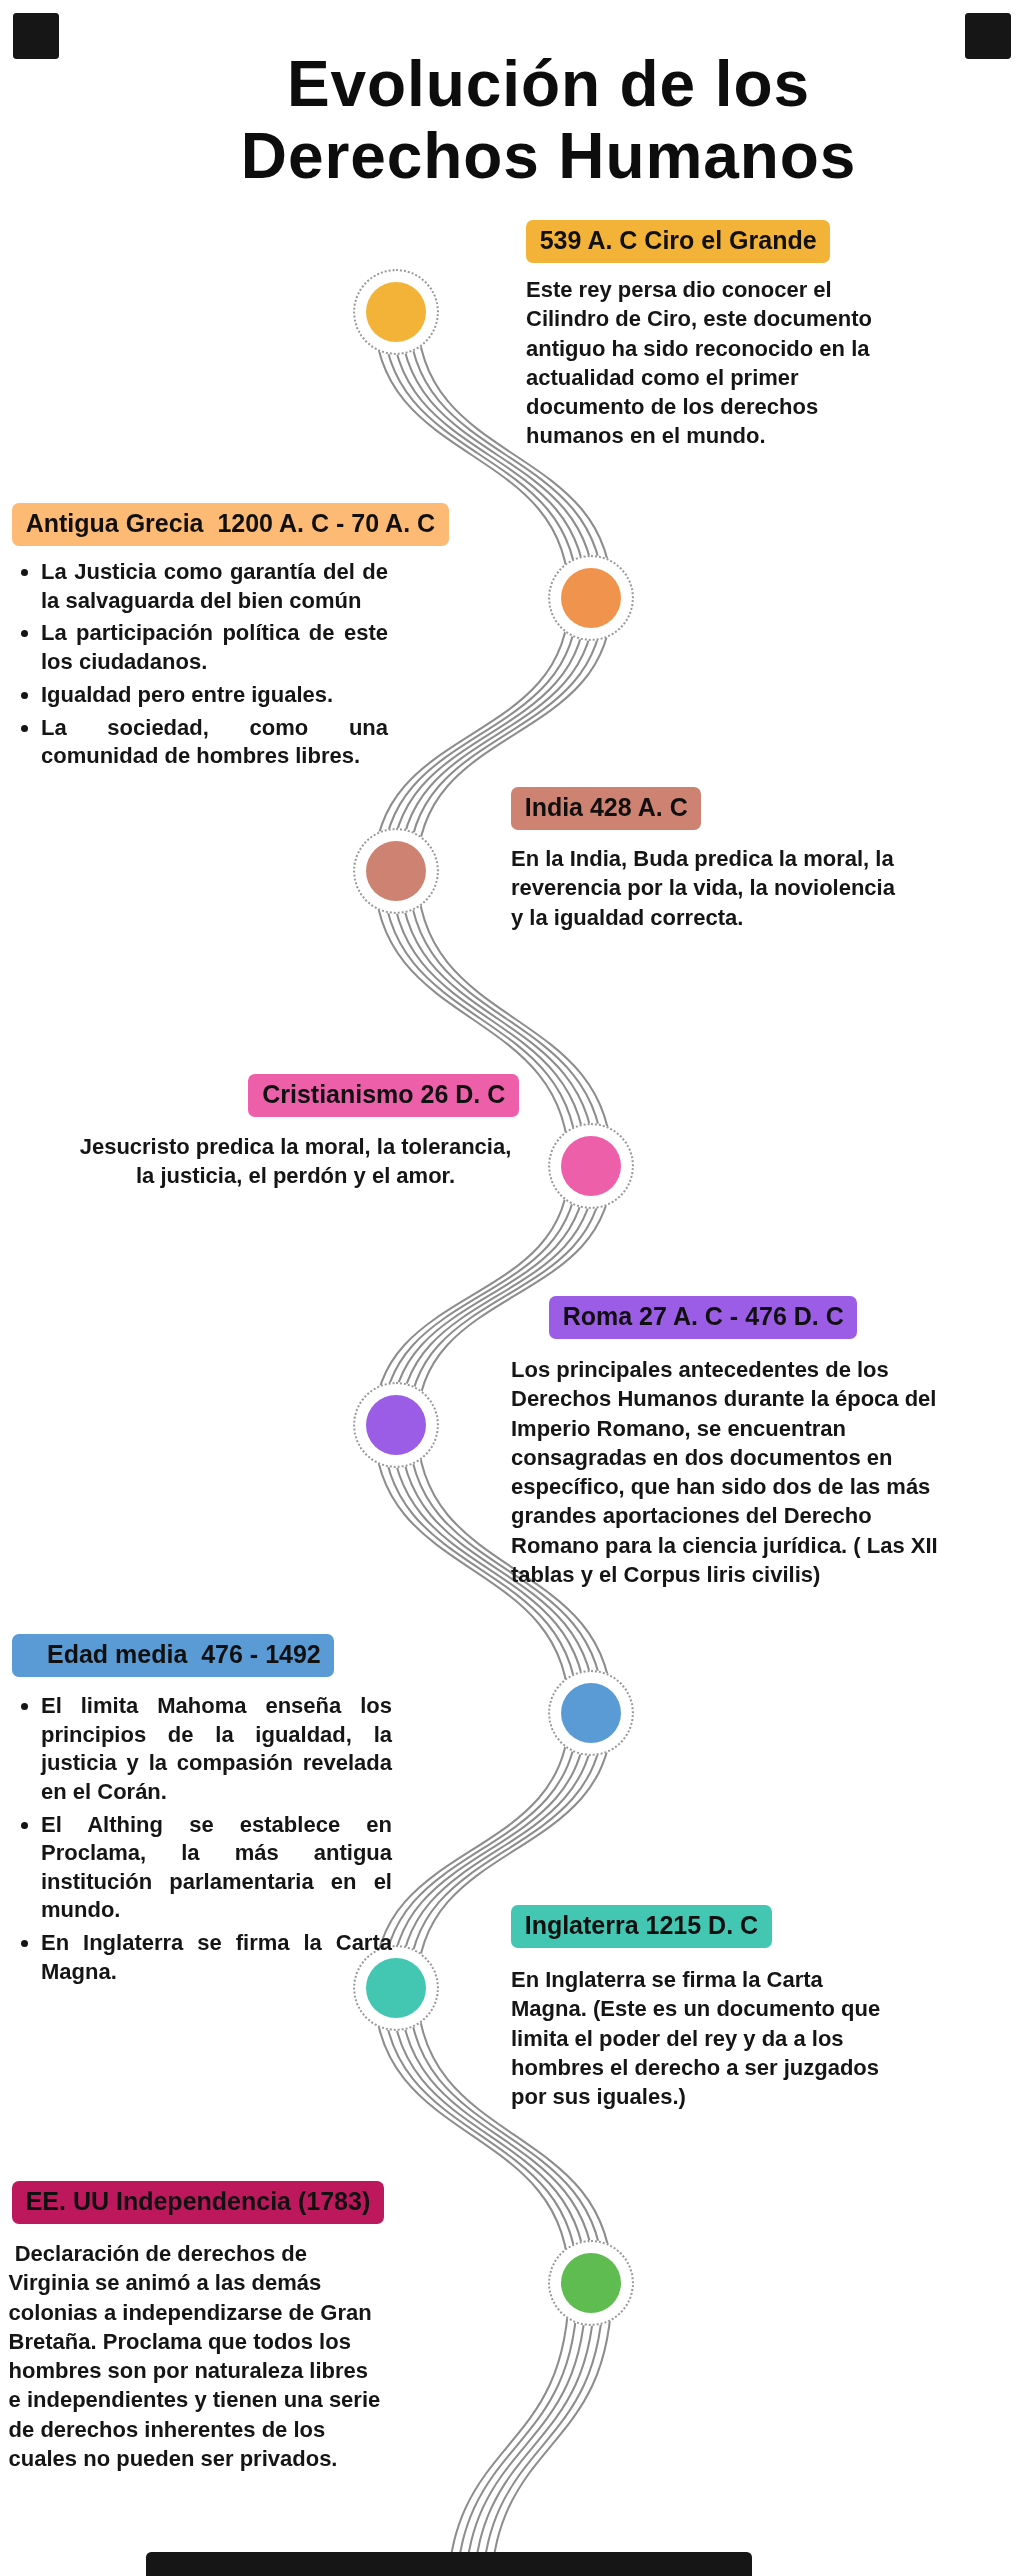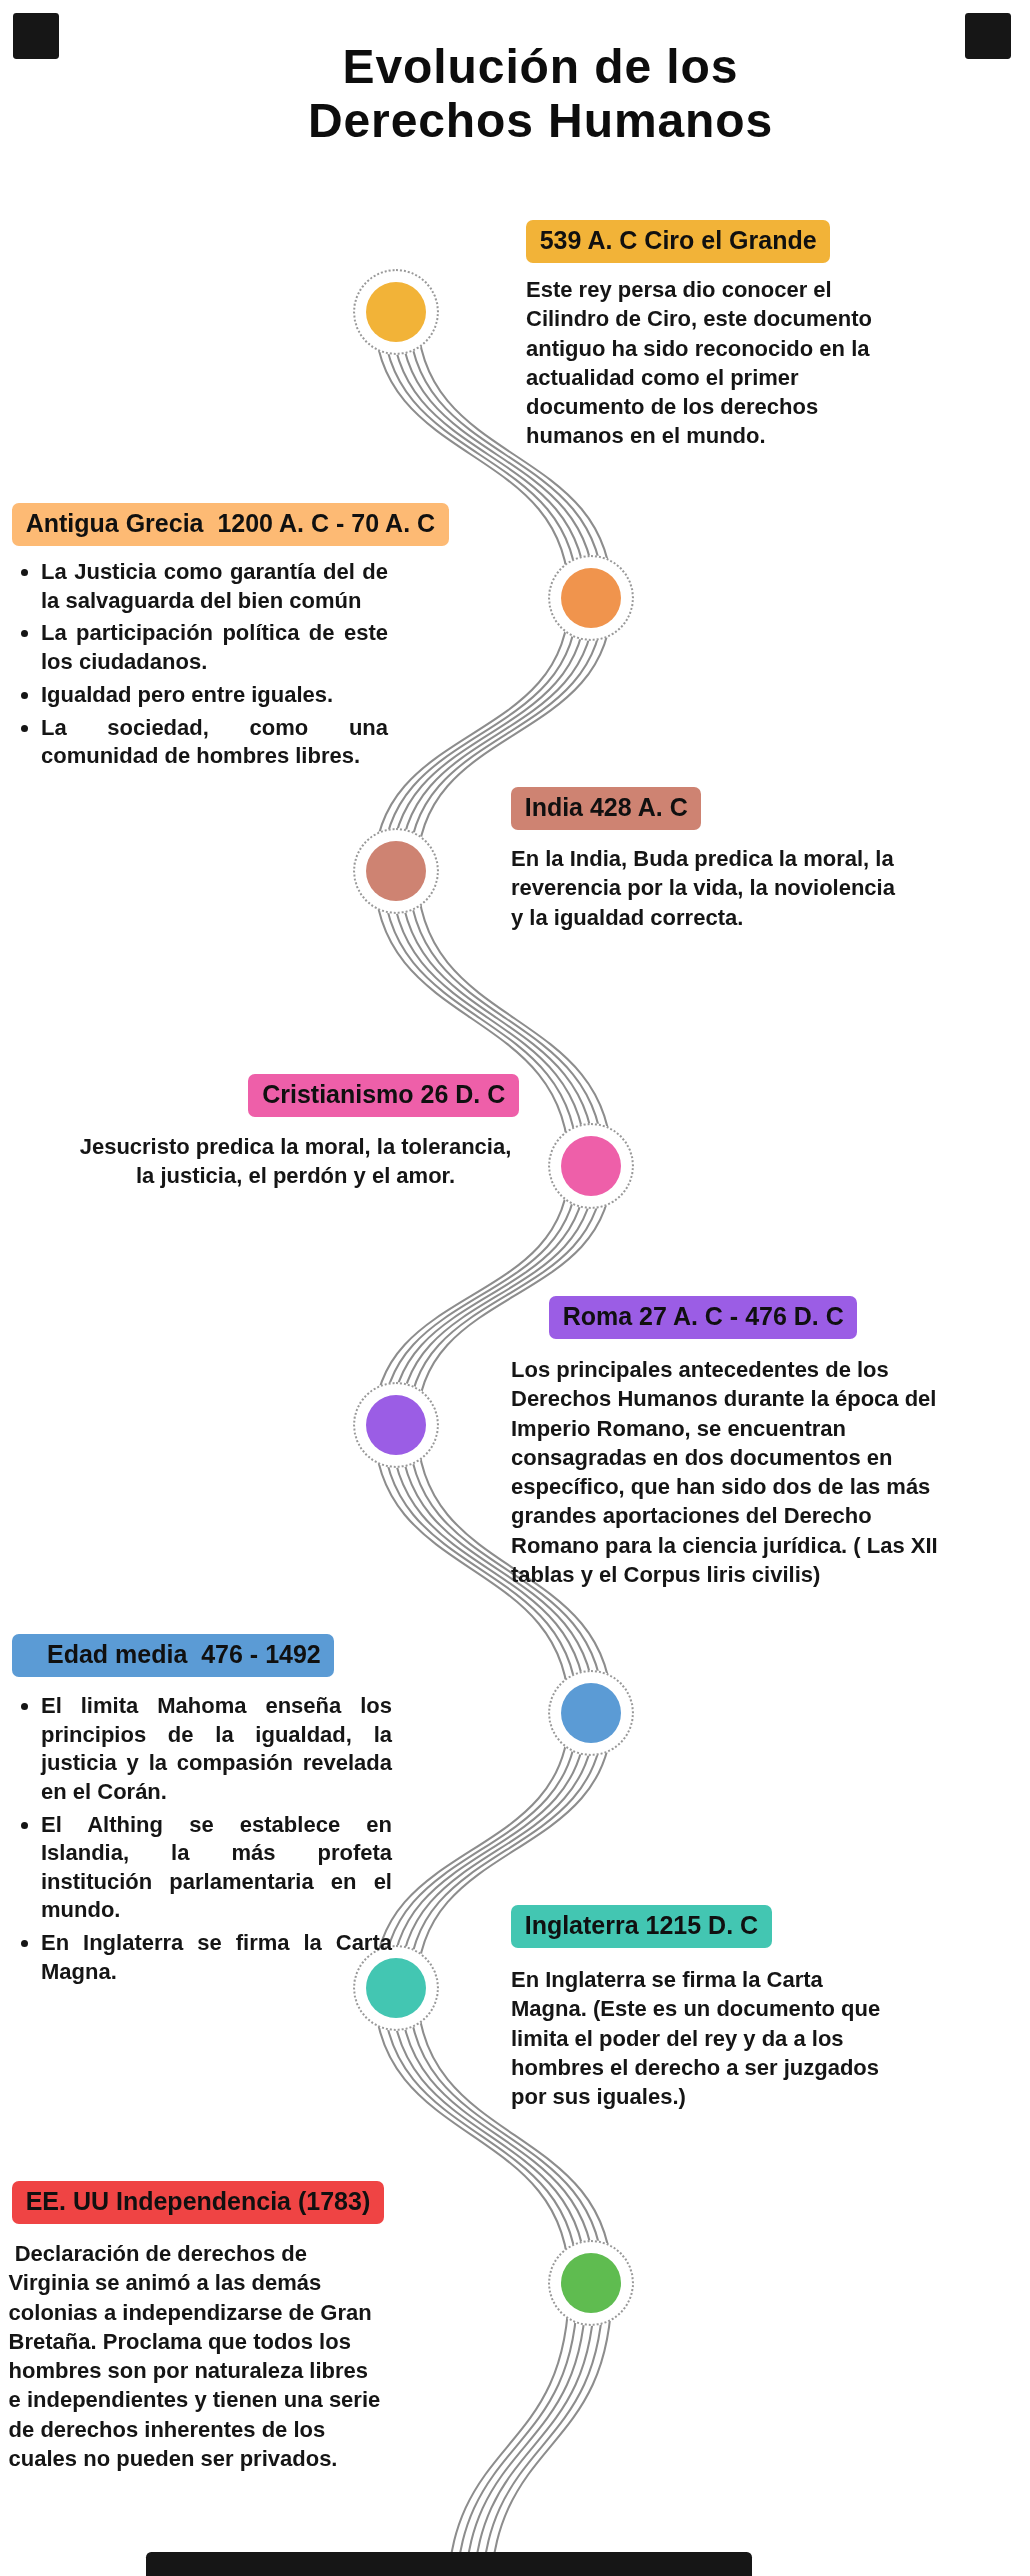--- a/index.html
+++ b/index.html
@@ -18,22 +18,22 @@
 
   .corner-square {
     position: absolute; width: 46px; height: 46px;
     background: #161616; border-radius: 3.4px; z-index: 3;
   }
   .tl { left: 13px; top: 13px; }
   .tr { left: 965px; top: 13px; }
 
   .title {
     position: absolute; left: 64px; top: 36px; width: 945px;
-    margin: 4px; text-align: center;
-    font-size: 48px; line-height: 1.13; font-weight: 700;
+    margin: 12px; text-align: center;
+    font-size: 64px; line-height: 1.13; font-weight: 700;
     letter-spacing: 0.9px; color: #0d0d0d; z-index: 3;
   }
 
   .node {
     position: absolute; width: 86px; height: 86px;
     border: 2.6px dotted #999999; border-radius: 50%;
     background: #ffffff; z-index: 2;
     display: flex; align-items: center; justify-content: center;
   }
   .dot { width: 60px; height: 60px; border-radius: 50%; }
@@ -191,26 +191,26 @@
 
   <div class="badge b4" style="background-color: rgb(238, 95, 169);">Cristianismo 26 D. C</div>
   <p class="desc d4">Jesucristo predica la moral, la tolerancia, la justicia, el perdón y el amor.</p>
 
   <div class="badge b5" style="background-color: rgb(155, 93, 229);">Roma 27 A. C - 476 D. C</div>
   <p class="desc d5">Los principales antecedentes de los Derechos Humanos durante la época del Imperio Romano, se encuentran consagradas en dos documentos en específico, que han sido dos de las más grandes aportaciones del Derecho Romano para la ciencia jurídica. ( Las XII tablas y el Corpus liris civilis)</p>
 
   <div class="badge b6" style="background-color: rgb(91, 155, 213);">Edad media  476 - 1492</div>
   <ul class="bullets d6">
     <li>El limita Mahoma enseña los principios de la igualdad, la justicia y la compasión revelada en el Corán.</li>
-    <li>El Althing se establece en Islandia, la más profeta institución parlamentaria en el mundo.</li>
+    <li>El Althing se establece en Proclama, la más antigua institución parlamentaria en el mundo.</li>
     <li> En Inglaterra se firma la Carta Magna.</li>
   </ul>
 
   <div class="badge b7" style="background-color: rgb(67, 198, 178);">Inglaterra 1215 D. C</div>
   <p class="desc d7">En Inglaterra se firma la Carta Magna. (Este es un documento que limita el poder del rey y da a los hombres el derecho a ser juzgados por sus iguales.)</p>
 
-  <div class="badge b8" style="background-color: #ef4444;">EE. UU Independencia (1783)</div>
+  <div class="badge b8" style="background-color: #be185d;">EE. UU Independencia (1783)</div>
   <p class="desc d8"> Declaración de derechos de Virginia se animó a las demás colonias a independizarse de Gran Bretaña. Proclama que todos los hombres son por naturaleza libres e independientes y tienen una serie de derechos inherentes de los cuales no pueden ser privados.</p>
 
   <div class="bottom-bar"></div>
 
 </div>
 
 
 </body></html>

